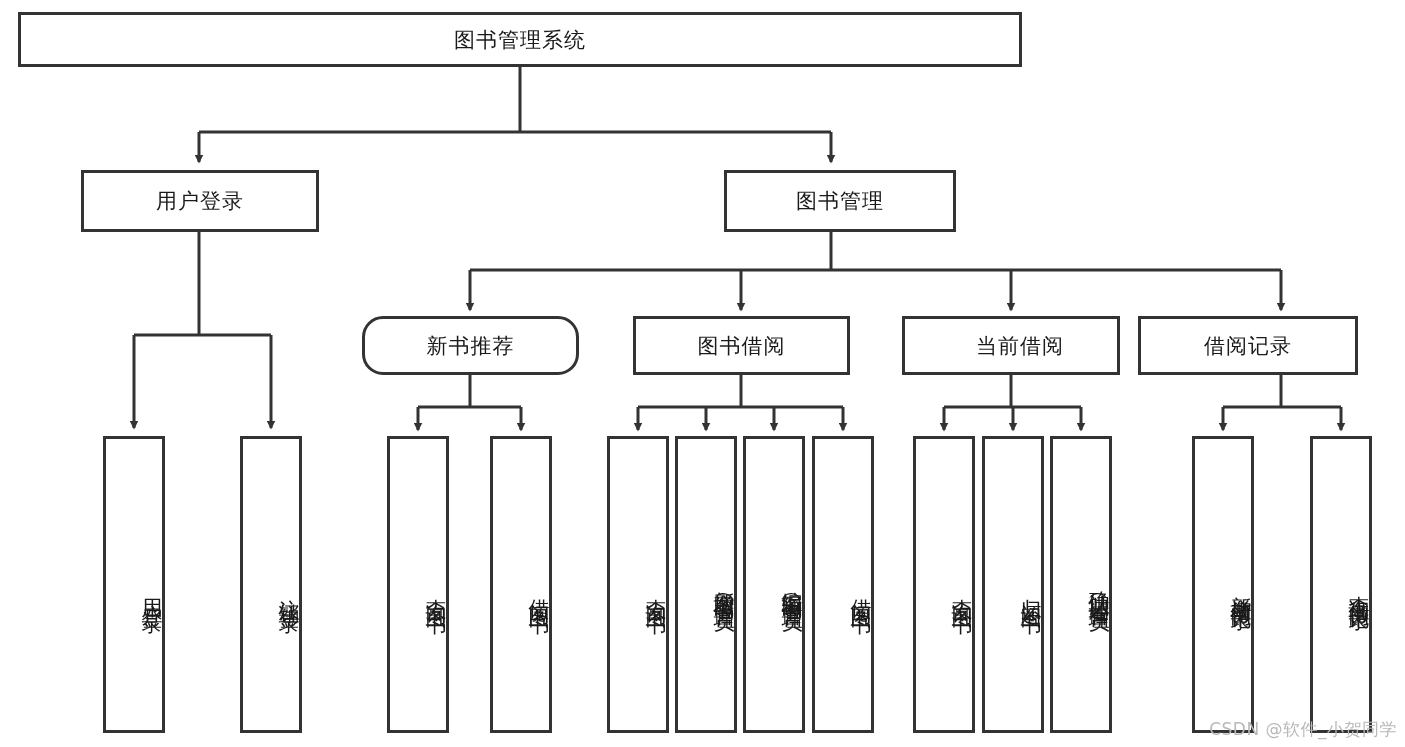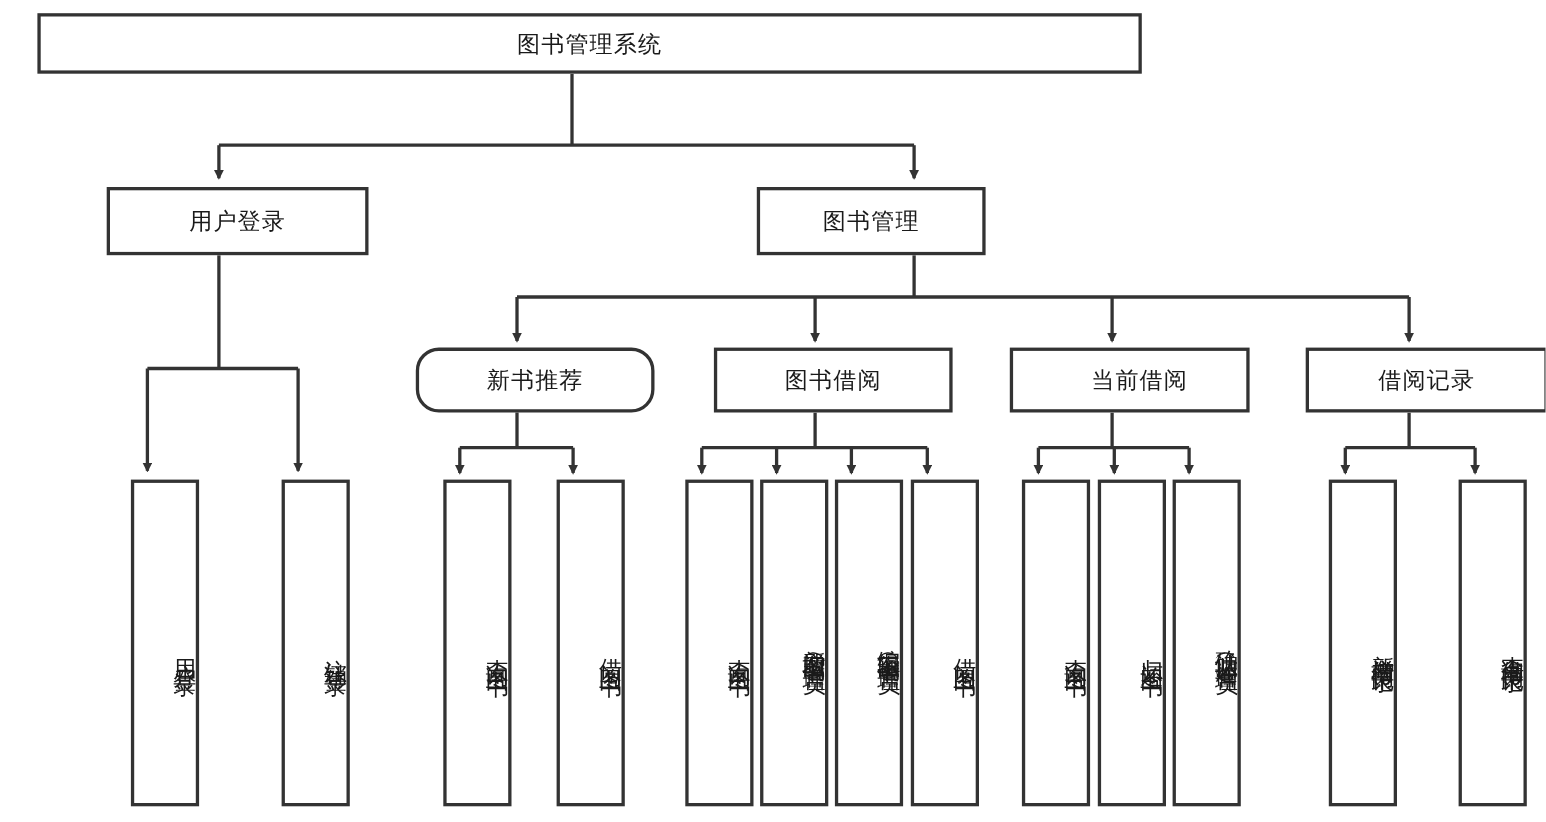--- a/index.html
+++ b/index.html
@@ -28,21 +28,20 @@
   }
   .node {
     position: absolute;
     box-sizing: border-box;
     border: 3px solid #333333;
     background: #ffffff;
     display: flex;
     align-items: center;
     justify-content: center;
     color: #1a1a1a;
-    margin-left: 16px;
   }
   .node.horizontal {
     font-size: 21px;
     letter-spacing: 1px;
   }
   .node.vertical {
     writing-mode: vertical-rl;
     text-orientation: upright;
     align-items: flex-start;
     justify-content: center;
@@ -126,37 +125,37 @@
   </svg>
 
   <div class="node horizontal" style="left:18px; top:12px; width:1004px; height:55px;">
     <span class="node-label">图书管理系统</span>
   </div>
 
   <div class="node horizontal" style="left:81px; top:170px; width:238px; height:62px;">
     <span class="node-label">用户登录</span>
   </div>
 
-  <div class="node horizontal" style="left:672px; top:170px; width:208px; height:62px;font-family:Liberation Serif, serif;">
+  <div class="node horizontal" style="left:724px; top:170px; width:232px; height:62px;font-family:Liberation Serif, serif;">
     <span class="node-label">图书管理</span>
   </div>
 
   <div class="node horizontal" style="left:362px; top:316px; width:217px; height:59px;border-radius:21px;">
     <span class="node-label">新书推荐</span>
   </div>
 
   <div class="node horizontal" style="left:633px; top:316px; width:217px; height:59px;text-align:center;">
     <span class="node-label">图书借阅</span>
   </div>
 
   <div class="node horizontal" style="left:902px; top:316px; width:218px; height:59px;padding-left:18px;">
     <span class="node-label">当前借阅</span>
   </div>
 
-  <div class="node horizontal" style="left:1171px; top:316px; width:220px; height:59px;">
+  <div class="node horizontal" style="left:1138px; top:316px; width:220px; height:59px;">
     <span class="node-label">借阅记录</span>
   </div>
 
   <div class="node vertical" style="left:103px; top:436px; width:62px; height:297px;">
     <span class="node-label">用户登录</span>
   </div>
 
   <div class="node vertical" style="left:240px; top:436px; width:62px; height:297px;">
     <span class="node-label">注销登录</span>
   </div>
@@ -198,14 +197,15 @@
   </div>
 
   <div class="node vertical tall-text" style="left:1192px; top:436px; width:62px; height:297px;">
     <span class="node-label">新增借阅记录</span>
   </div>
 
   <div class="node vertical tall-text" style="left:1310px; top:436px; width:62px; height:297px;">
     <span class="node-label">查询借阅记录</span>
   </div>
 
+  <div id="watermark">CSDN @软件_小贺同学</div>
 
 </div>
 
 </body></html>

